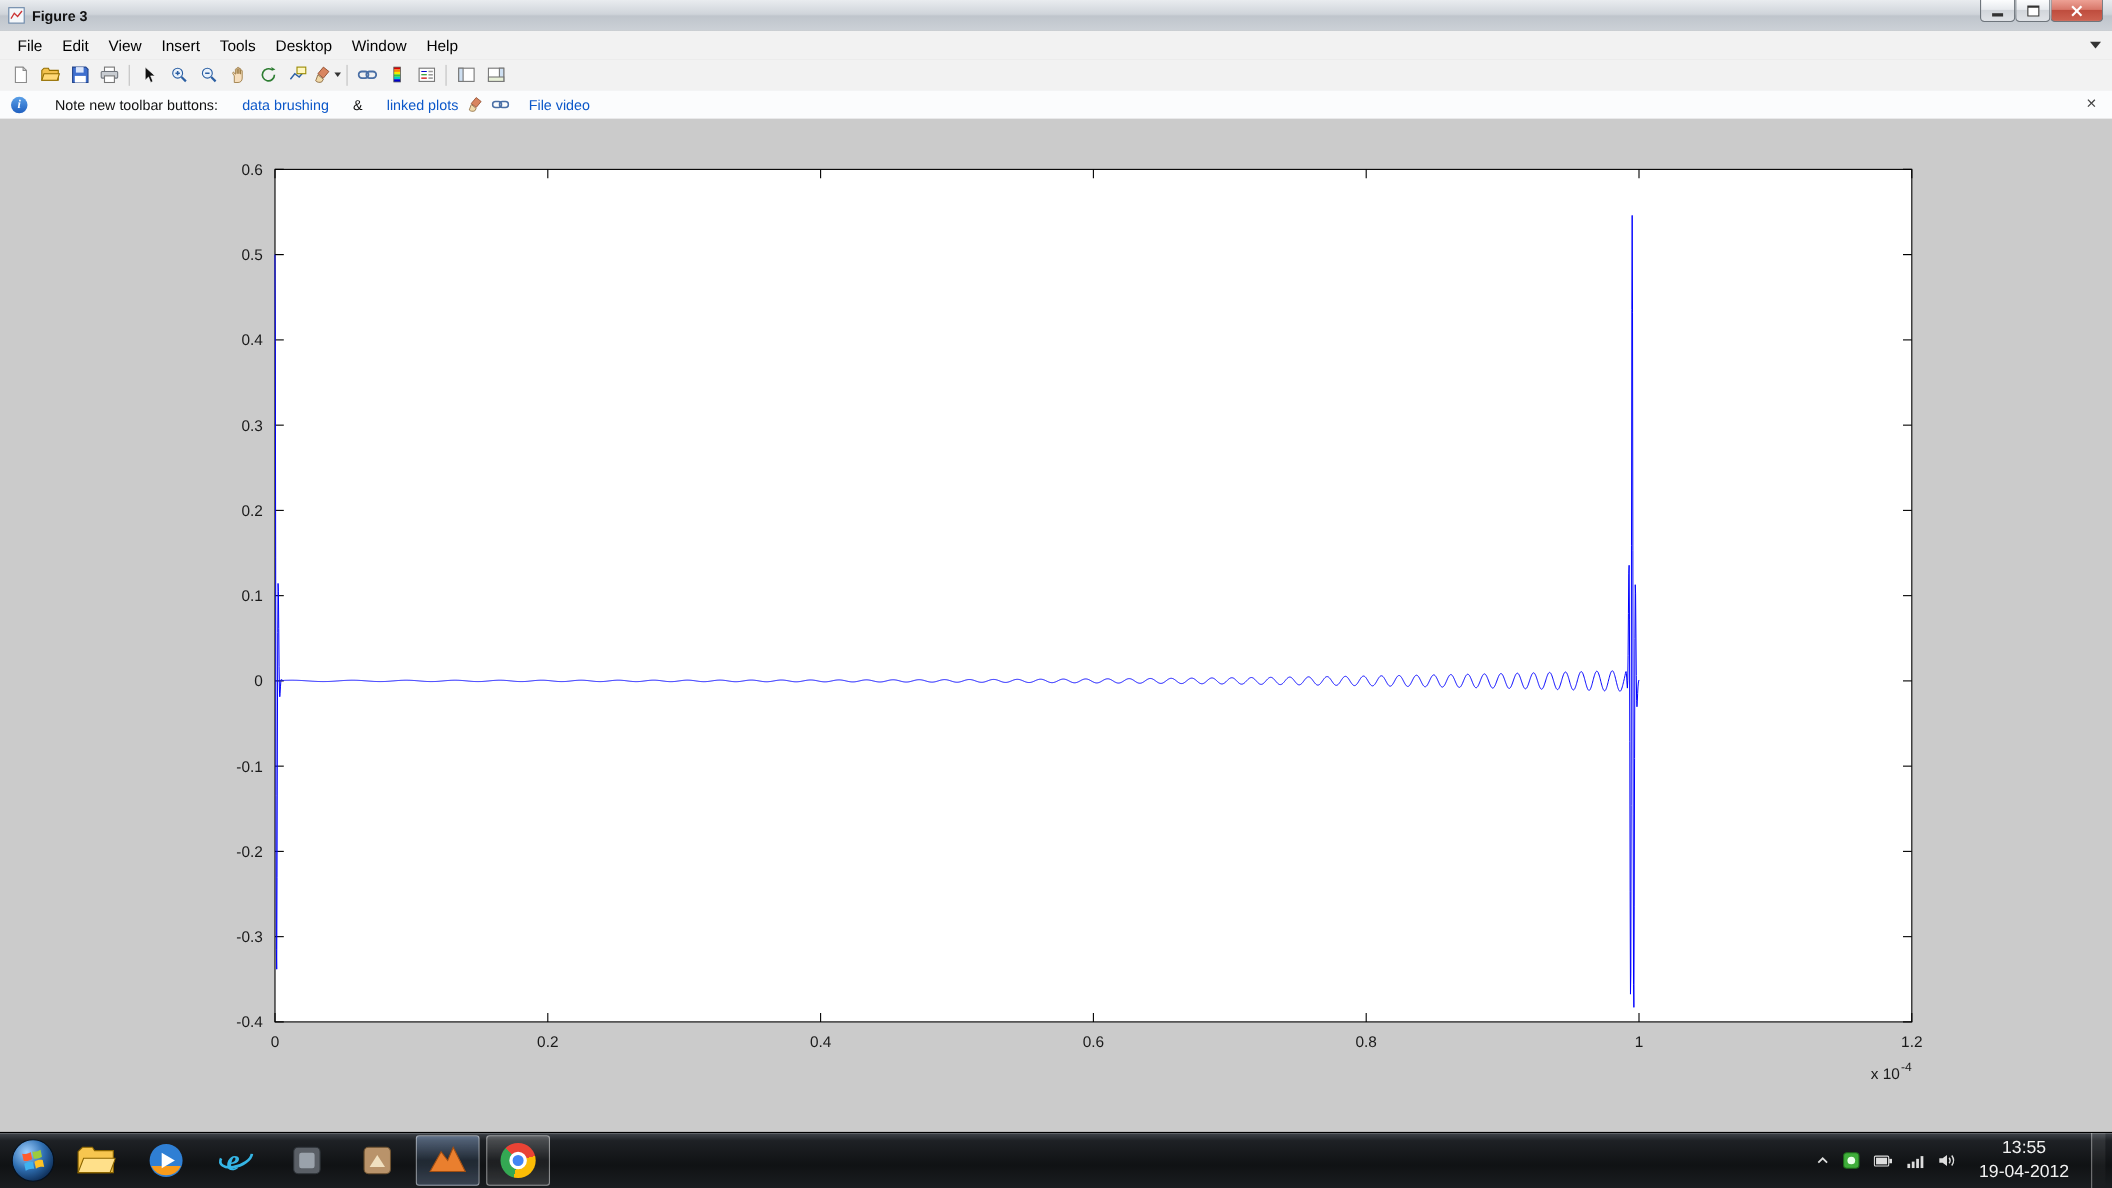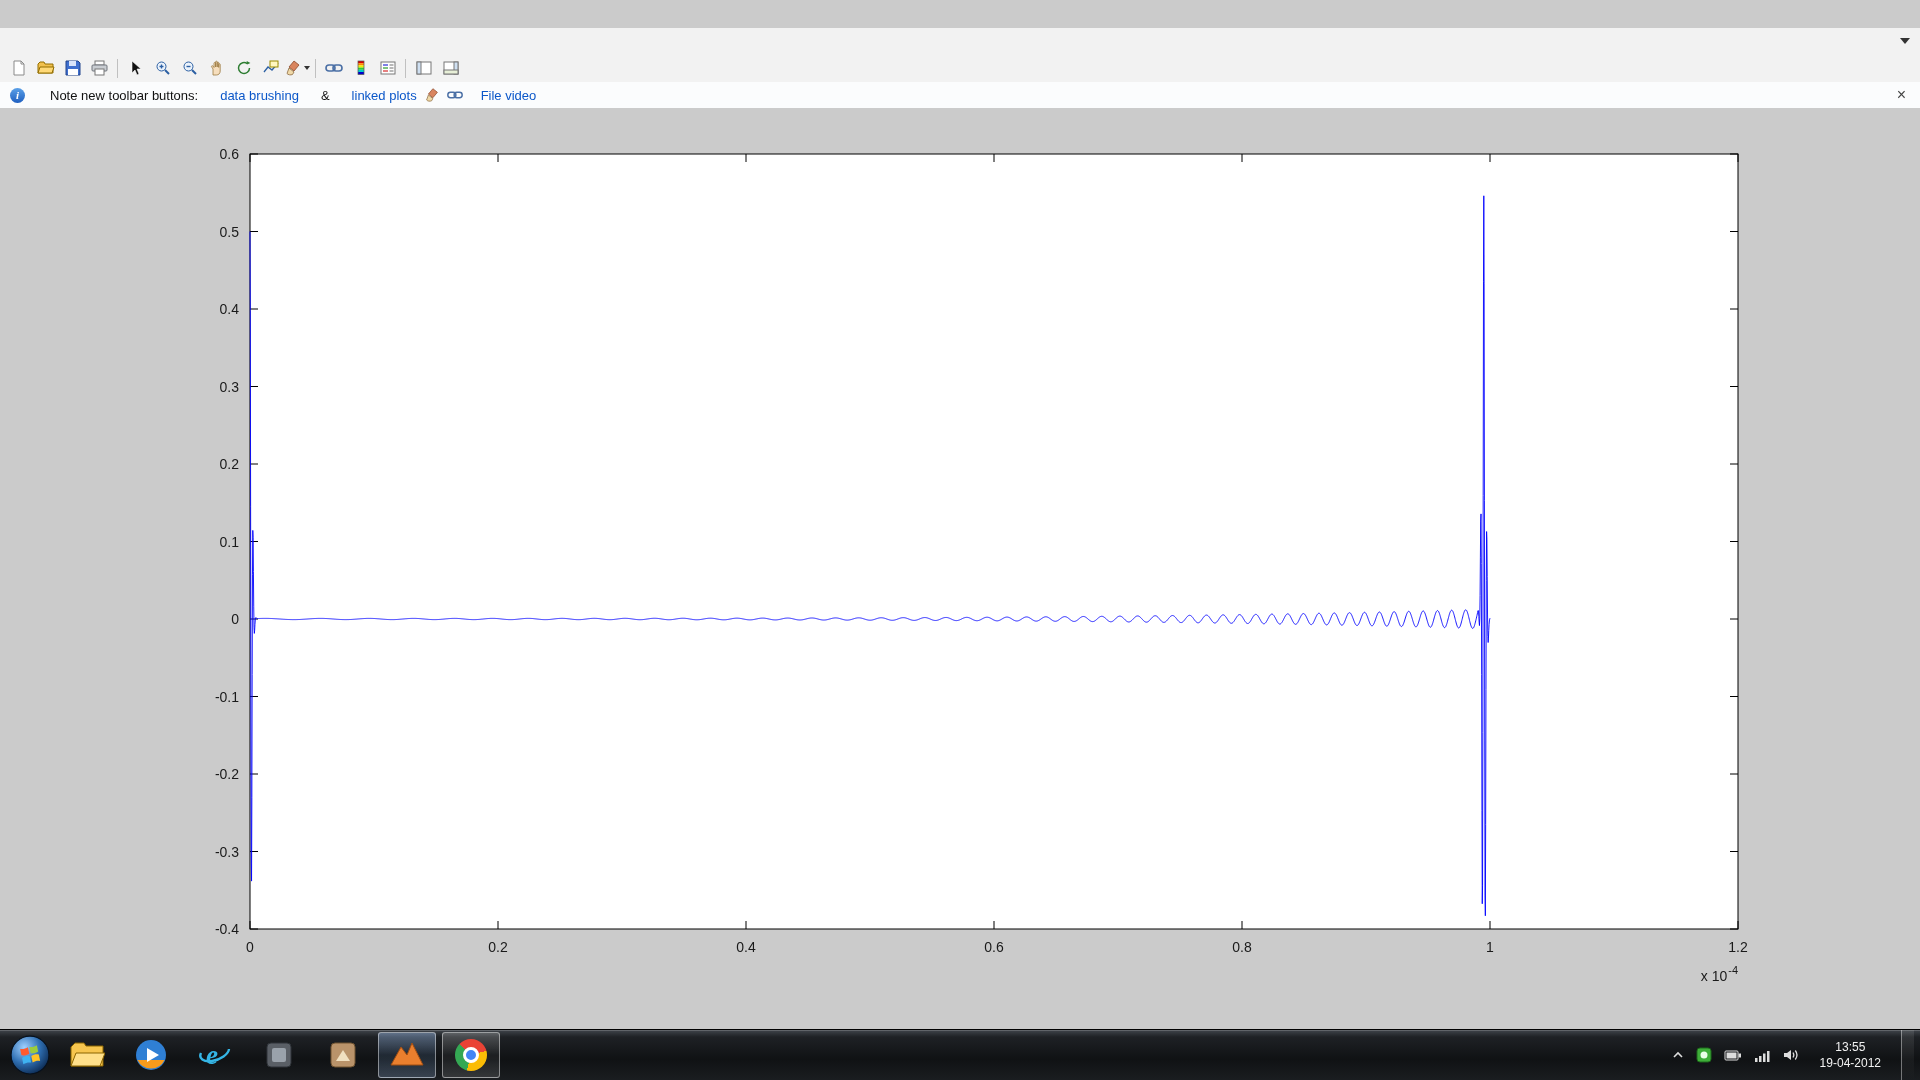--- a/index.html
+++ b/index.html
@@ -66,31 +66,61 @@
     border-radius:3px;border:1px solid transparent;cursor:pointer;}
   .task-btn.open{border-color:rgba(255,255,255,.45);
     background:linear-gradient(rgba(255,255,255,.22),rgba(255,255,255,.05) 50%,rgba(255,255,255,.12));}
   .task-btn.active{background:linear-gradient(rgba(170,205,255,.40),rgba(120,170,230,.14) 50%,rgba(170,205,255,.22));}
   .chrome-icon{width:32px;height:32px;border-radius:50%;position:relative;
     background:conic-gradient(from -45deg,#ea4335 0 33.3%,#fbbc05 0 66.6%,#34a853 0 100%);}
   .chrome-icon::after{content:"";position:absolute;inset:8px;background:#4285f4;
     border:3px solid #fff;border-radius:50%;}
   .tray{margin-left:auto;display:flex;align-items:center;gap:12px;padding-right:6px;}
   .tray-ico{display:inline-flex;cursor:pointer;}
-  .clock{text-align:center;font-size:12px;line-height:1.35;color:#f2f2f2;padding:0 8px;cursor:pointer;}
+  .clock{text-align:center;font-size:16px;line-height:1.35;color:#f2f2f2;padding:0 8px;cursor:pointer;}
   .show-desktop{width:12px;height:50px;border-left:1px solid rgba(255,255,255,.4);
     background:linear-gradient(rgba(255,255,255,.10),rgba(255,255,255,0));cursor:pointer;}
 </style>
 </head>
 <body>
 
 <div class="screen">
 
+  <div class="titlebar">
+    <span class="app-ico">
+      <svg width="16" height="16">
+          <rect x="1" y="1" width="14" height="14" fill="#f4f7fa" stroke="#6a86a8"></rect>
+          <polyline points="3,11 6,6 9,9 13,4" fill="none" stroke="#cc3333" stroke-width="1.2"></polyline>
+        </svg>
+    </span>
+    <span class="title-text">Figure 3</span>
+    <div class="win-controls">
+      <div class="win-btn minmax">
+          <span class="glyph-min"></span>
+        </div>
+      <div class="win-btn minmax">
+          <span class="glyph-max"></span>
+        </div>
+      <div class="win-btn closeb">
+          <span class="glyph-x"></span>
+        </div>
+    </div>
+  </div>
 
   <div class="menubar">
+    <span id="menu-items" style="display:flex">
+        <span class="menu-item">File</span>
+        <span class="menu-item">Edit</span>
+        <span class="menu-item">View</span>
+        <span class="menu-item">Insert</span>
+        <span class="menu-item">Tools</span>
+        <span class="menu-item">Desktop</span>
+        <span class="menu-item">Window</span>
+        <span class="menu-item">Help</span>
+      </span>
     <span class="dock-arrow"></span>
   </div>
 
   <div class="toolbar" id="toolbar-items">
       <div class="tb-btn">
         <span style="display: inline-flex;">
           <svg width="16" height="16" viewBox="0 0 16 16">
             <path d="M3 1h7l3 3v11H3z" fill="#ffffff" stroke="#8a8a8a"></path>
             <path d="M10 1v3h3" fill="none" stroke="#8a8a8a"></path>
           </svg>

